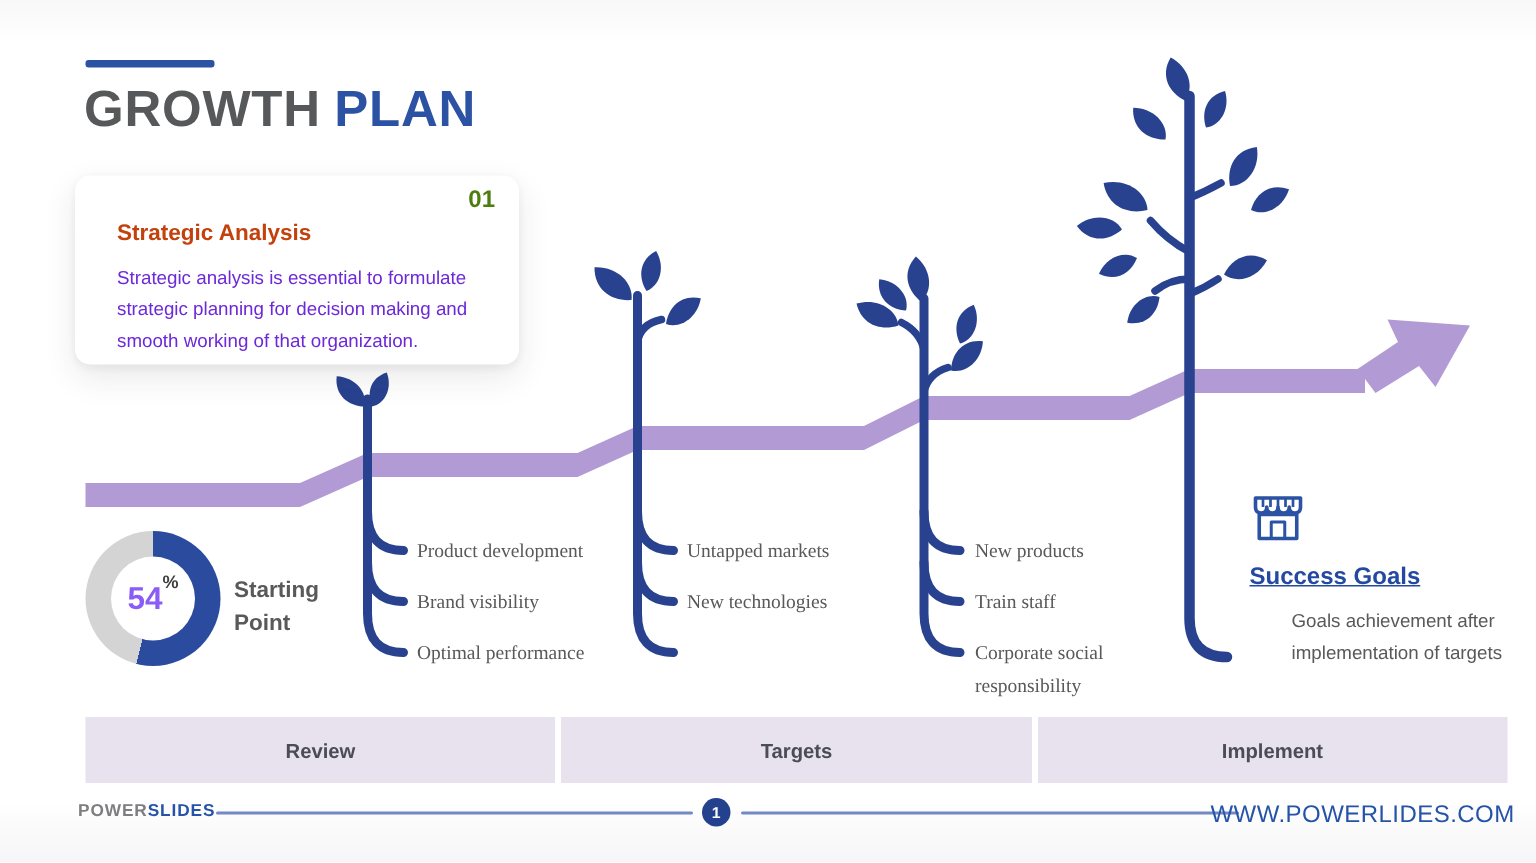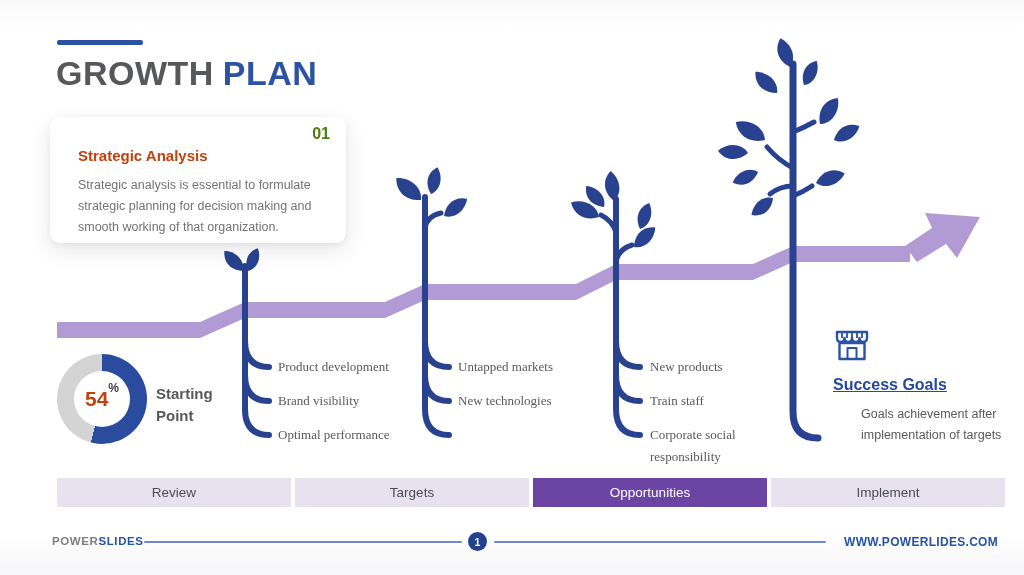--- a/index.html
+++ b/index.html
@@ -12,54 +12,54 @@
   .accent-line{position:absolute;left:57px;top:40px;width:86px;height:5px;background:#2B52A3;border-radius:2px;z-index:2;}
   .title{position:absolute;left:56px;top:54px;margin:0;font-size:34px;font-weight:700;letter-spacing:.5px;z-index:2;}
   .t-gray{color:#57585A;}
   .t-blue{color:#2B52A3;margin-left:9px;}
   .card{
     position:absolute;left:50px;top:117px;width:296px;height:126px;background:#ffffff;
     border-radius:10px;box-shadow:0 8px 22px rgba(40,40,60,.10), 0 2px 6px rgba(40,40,60,.06);z-index:3;
   }
   .card-number{position:absolute;right:16px;top:8px;font-size:16px;font-weight:700;color:#4d7c0f;}
   .card-title{position:absolute;left:28px;top:30px;font-size:15px;font-weight:700;color:#c2410c;}
-  .card-body{position:absolute;left:28px;top:58px;width:252px;font-size:12.5px;line-height:21px;color:#737373;}
+  .card-body{position:absolute;left:28px;top:58px;width:252px;font-size:12.5px;line-height:21px;color:#6d28d9;}
   .donut{position:absolute;left:57px;top:354px;width:90px;height:90px;border-radius:50%;z-index:2;}
   .donut-hole{
     position:absolute;left:17px;top:17px;width:56px;height:56px;border-radius:50%;background:#ffffff;
     display:flex;align-items:center;justify-content:center;
   }
-  .pct{font-size:21px;font-weight:700;color:#c2410c;}
+  .pct{font-size:21px;font-weight:700;color:#8b5cf6;}
   .pct-sign{font-size:12px;font-weight:700;color:#404040;vertical-align:8px;position:relative;top:-6px;}
   .donut-label{position:absolute;left:156px;top:383px;width:80px;font-size:15px;font-weight:700;color:#595959;line-height:22px;z-index:2;}
   .item{position:absolute;font-size:13px;color:#595959;line-height:22px;z-index:2;white-space:nowrap;font-family:Liberation Serif, serif;}
   .item.wrap{white-space:normal;width:112px;}
   .success{position:absolute;left:833px;top:326px;width:160px;z-index:2;}
   .success-icon{display:block;}
   .success-title{margin-top:14px;font-size:16px;font-weight:700;color:#2449A0;text-decoration:underline;}
   .success-body{margin-top:10px;width:148px;font-size:12.5px;line-height:21px;color:#595959;margin-left:28px;}
-  .tabs{position:absolute;left:57px;top:478px;width:948px;height:29px;display:flex;gap:4px;z-index:2;}
+  .tabs{position:absolute;left:57px;top:478px;width:948px;height:44px;display:flex;gap:4px;z-index:2;font-weight:bold;}
   .tab{
     flex:1;background:#E7E2EE;color:#4C4C55;font-size:13.5px;
     display:flex;align-items:center;justify-content:center;cursor:pointer;
   }
   .tab.selected{background:#6C44A4;color:#ffffff;}
   .footer{position:absolute;left:0;top:528px;width:845px;height:30px;z-index:2;}
   .brand{position:absolute;left:52px;top:7px;font-size:11.5px;font-weight:700;letter-spacing:.6px;}
   .brand-gray{color:#7E7E80;}
   .brand-blue{color:#2553A8;}
   .f-line{position:absolute;top:13px;height:2px;background:#5b74bb;border-radius:1px;opacity:.85;}
   .f-line.l1{left:144px;width:318px;}
   .f-line.l2{left:494px;width:332px;}
   .page-circle{
     position:absolute;left:468px;top:4px;width:19px;height:19px;border-radius:50%;
     background:#24418E;color:#ffffff;font-size:10.5px;font-weight:700;
     display:flex;align-items:center;justify-content:center;
   }
-  .website{position:absolute;left:844px;top:7px;font-size:12px;font-weight:700;color:#2553A8;letter-spacing:.3px;cursor:pointer;}
+  .website{position:absolute;left:807px;top:7px;font-size:16px;font-weight:400;color:#2553A8;letter-spacing:.3px;cursor:pointer;}
 </style>
 </head>
 <body>
 
 <div class="slide">
 
   <svg class="diagram" width="1024" height="575" viewBox="0 0 1024 575">
     <defs>
       <path id="leaf" d="M0 0 C -9 -6 -13 -17 -5 -27 C 5 -20 7 -7 0 0 Z"></path>
     </defs>
@@ -162,21 +162,20 @@
       <rect x="6.5" y="17" width="25" height="16"></rect>
       <rect x="14.5" y="22" width="9" height="11" stroke-width="2"></rect>
     </svg>
     <div class="success-title">Success Goals</div>
     <div class="success-body">Goals achievement after implementation of targets</div>
   </div>
 
   <div class="tabs">
     <div class="tab">Review</div>
     <div class="tab">Targets</div>
-    <div class="tab selected">Opportunities</div>
     <div class="tab">Implement</div>
   </div>
 
   <div class="footer">
     <div class="brand"><span class="brand-gray">POWER</span><span class="brand-blue">SLIDES</span></div>
     <div class="f-line l1"></div>
     <div class="page-circle">1</div>
     <div class="f-line l2"></div>
     <div class="website">WWW.POWERLIDES.COM</div>
   </div>

